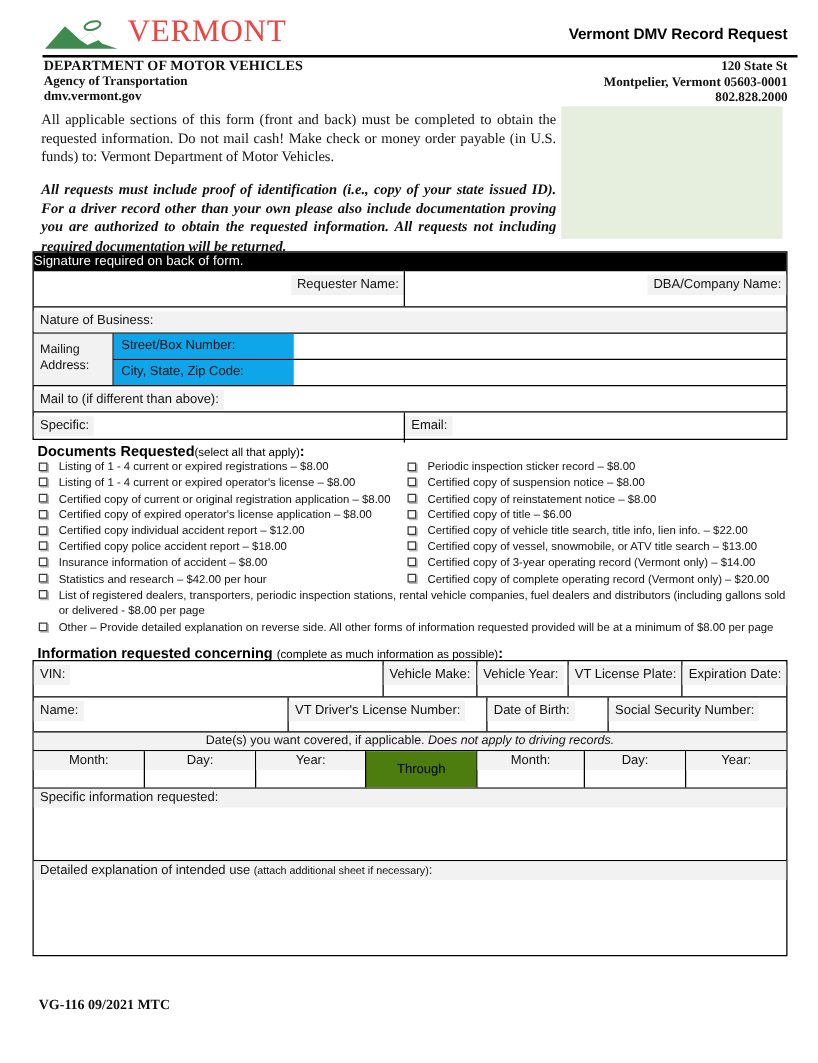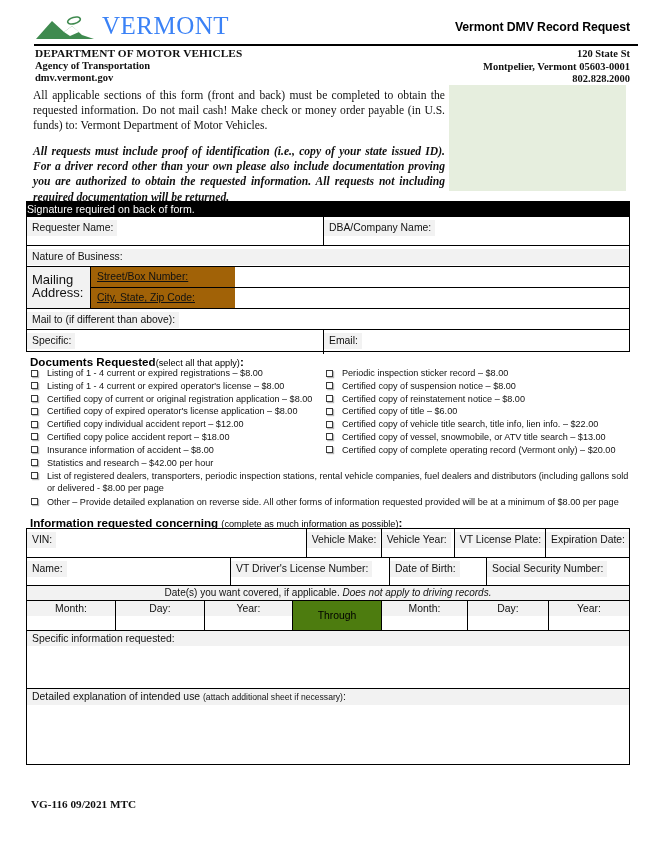--- a/index.html
+++ b/index.html
@@ -40,21 +40,21 @@
     width: 66px;
     height: 26px;
   }
   .wordmark {
     position: absolute;
     left: 76px; top: -3px;
     font-family: "Liberation Serif", serif;
     font-size: 25px;
     font-weight: 400;
     letter-spacing: 0.5px;
-    color: #3b82f6;
+    color: #ef4444;
     line-height: 30px;
   }
   .rule {
     position: absolute;
     left: 8px; top: 30px;
     width: 604px;
     height: 2px;
     background: #000;
   }
   .dept {
@@ -161,53 +161,52 @@
     background: #f2f2f2;
     font-size: 10.4px;
     line-height: 14px;
     padding: 1px 4px 1px 5px;
     white-space: nowrap;
     color: #111;
   }
   .vsep { border-left: 1.3px solid #000; }
 
   
-  .r-req { height: 29px; }
+  .r-req { height: 29px; text-align: right; }
   .c-req { width: 296px; }
   .c-dba { flex: 1; }
 
   .r-nob { height: 21px; }
   .c-nob { width: 100%; }
   .c-nob .lbl { width: 100%; box-sizing: border-box; }
 
   
   .r-mail { height: 42px; }
   .c-mailing {
     width: 58px;
     background: #f2f2f2;
-    font-size: 13px;
+    font-size: 10px;
     line-height: 13px;
     padding: 6px 0 0 5px;
     color: #111;
   }
   .c-mail-right { flex: 1; display: flex; flex-direction: column; }
   .mail-sub {
     height: 21px;
     display: flex;
   }
   .mail-sub + .mail-sub { border-top: 1.3px solid #000; }
   .mail-sub .sublbl {
     width: 144px;
-    background: #a16207;
+    background: #0ea5e9;
     font-size: 10.4px;
     line-height: 20px;
     padding-left: 6px;
     box-sizing: border-box;
     color: #111;
-    text-decoration: underline;
   }
   .mail-sub .subfill { flex: 1; }
 
   .r-mailto { height: 21px; }
   .c-mailto .lbl { }
   .r-tel { height: 22px; }
   .c-tel { width: 296px; }
   .c-email { flex: 1; }
 
   
@@ -475,20 +474,24 @@
         <div class="ck">
             <span class="box"></span>
             <span class="txt">Certified copy of vehicle title search, title info, lien info. – $22.00</span>
           </div>
         <div class="ck">
             <span class="box"></span>
             <span class="txt">Certified copy of vessel, snowmobile, or ATV title search – $13.00</span>
           </div>
         <div class="ck">
             <span class="box"></span>
+            <span class="txt">Certified copy of 3-year operating record (Vermont only) – $14.00</span>
+          </div>
+        <div class="ck">
+            <span class="box"></span>
             <span class="txt">Certified copy of complete operating record (Vermont only) – $20.00</span>
           </div>
       </div>
     </div>
     <div class="ck-wide" style="margin-top:0.5px;">
       <span class="box"></span>
       <span class="txt">List of registered dealers, transporters, periodic inspection stations, rental vehicle companies, fuel dealers and distributors (including gallons sold or delivered - $8.00 per page</span>
     </div>
     <div class="ck-wide" style="margin-top:1px;">
       <span class="box"></span>

